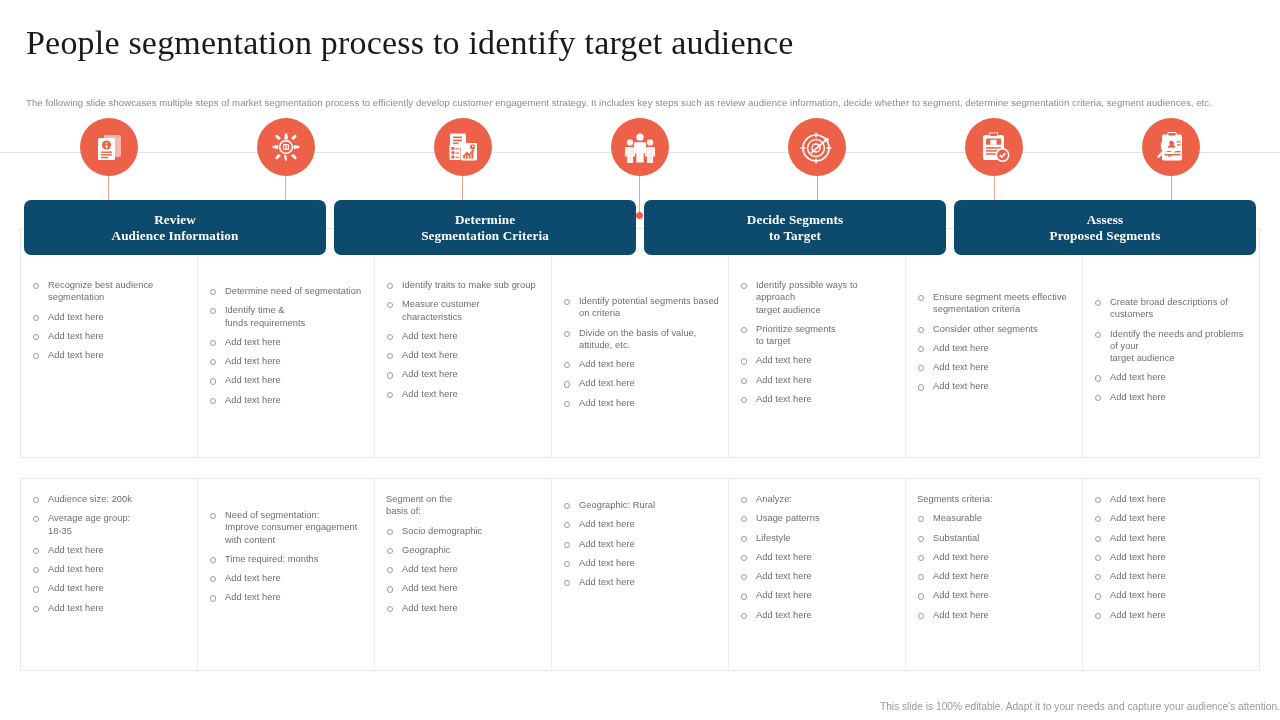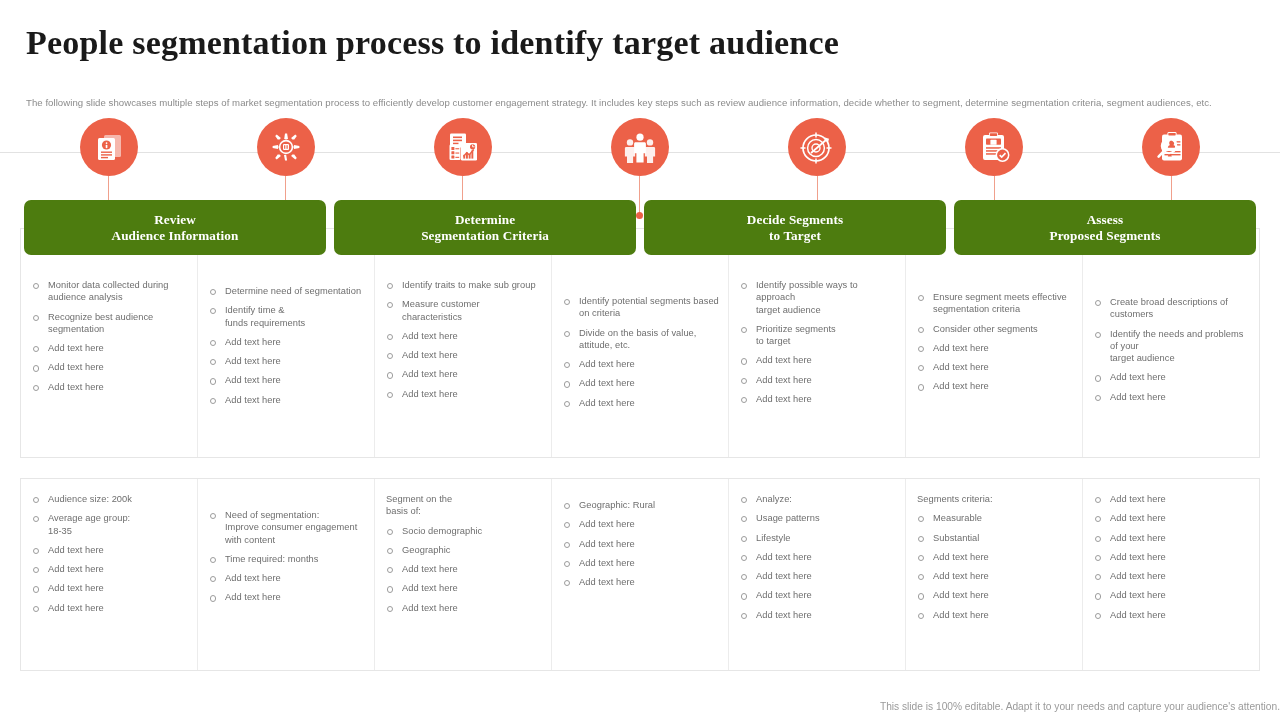--- a/index.html
+++ b/index.html
@@ -13,21 +13,21 @@
     position: relative;
   }
 
   
   .slide-title {
     position: absolute;
     left: 26px; top: 24px;
     width: 1230px;
     font-family: "Liberation Serif", serif;
     font-size: 34px;
-    font-weight: 700;
+    font-weight: 400;
     color: #1a1a1a;
     letter-spacing: 0.2px;
     white-space: nowrap;
   }
   .slide-subtitle {
     position: absolute;
     left: 26px; top: 79px;
     width: 1228px;
     font-size: 9.6px;
     line-height: 12.4px;
@@ -100,21 +100,21 @@
     z-index: 5;
   }
   .step-cell {
     flex: 1 1 0;
     display: flex;
     justify-content: center;
   }
   .step-box {
     width: calc(100% - 8px);
     height: 55px;
-    background: #4d7c0f;
+    background: #0c4a6e;
     border-radius: 7px;
     color: #ffffff;
     font-family: "Liberation Serif", serif;
     font-weight: bold;
     font-size: 13.2px;
     line-height: 16px;
     display: flex;
     flex-direction: column;
     align-items: center;
     justify-content: center;
@@ -365,21 +365,20 @@
       <div class="step-box">
         <span>Assess</span>
         <span>Proposed Segments</span>
       </div>
     </div>
   </div>
 
 <div class="panel" id="panel-top">
     <div class="col">
       <ul class="bullets ">
-        <li class="b">Monitor data collected during<br>audience analysis</li>
         <li class="b">Recognize best audience segmentation</li>
         <li class="b">Add text here</li>
         <li class="b">Add text here</li>
         <li class="b">Add text here</li>
       </ul>
     </div>
     <div class="col">
       <ul class="bullets nudge-6">
         <li class="b">Determine need of segmentation</li>
         <li class="b">Identify time &amp;<br>funds requirements</li>

